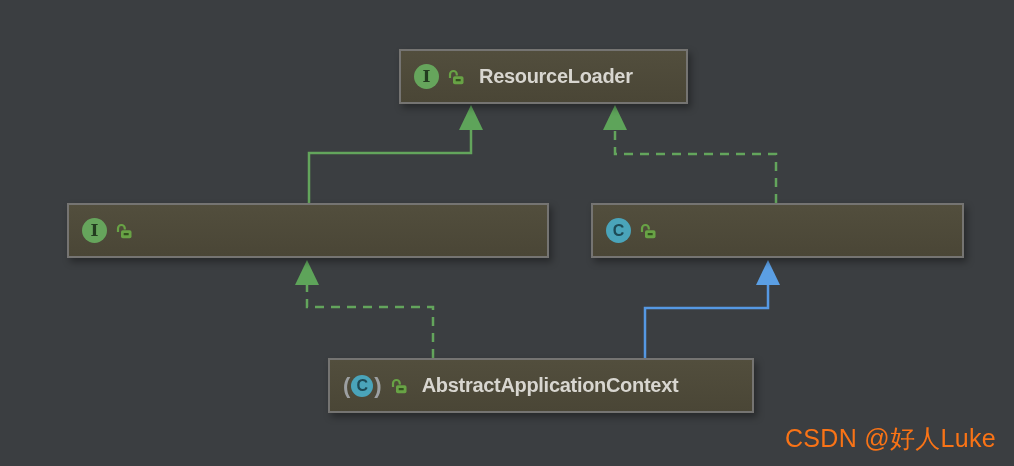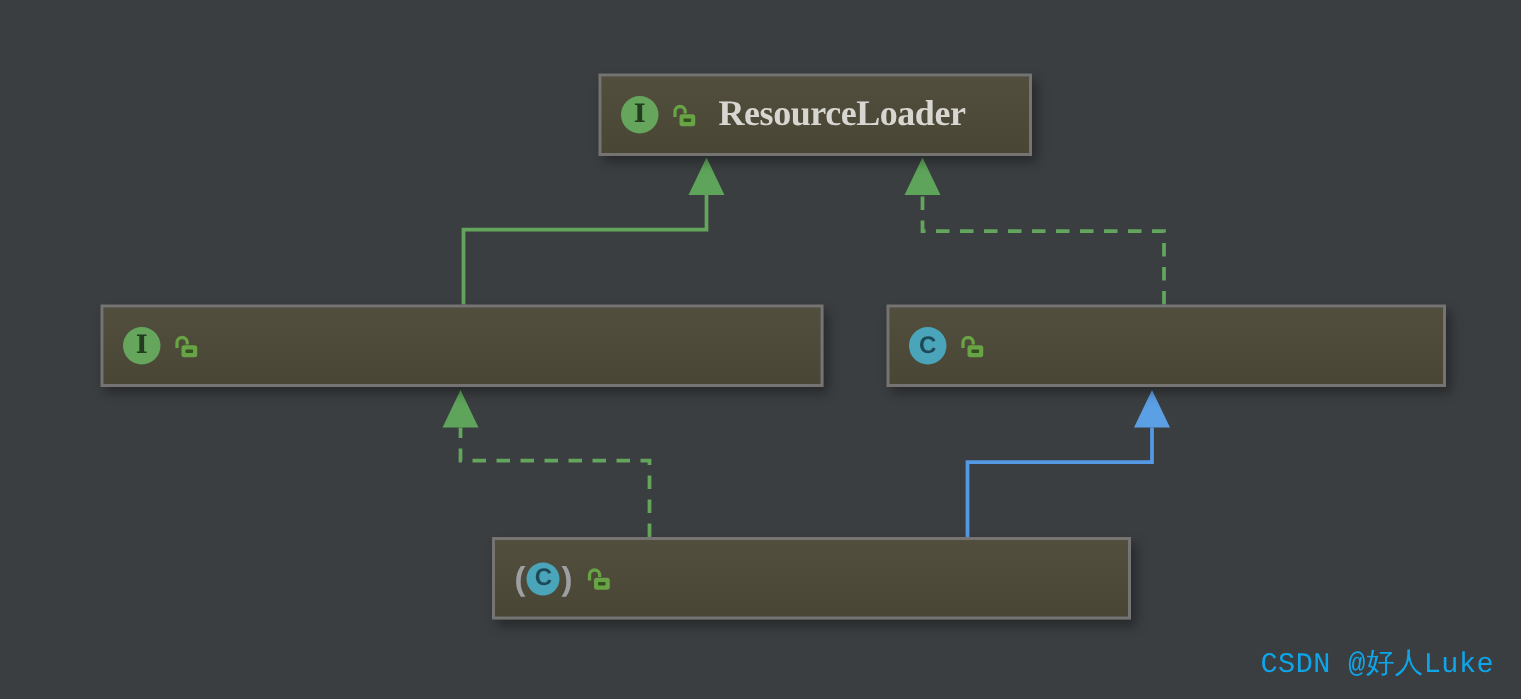--- a/index.html
+++ b/index.html
@@ -21,26 +21,25 @@
     display: flex;
     align-items: center;
     padding-left: 13px;
     background: linear-gradient(180deg, #524e3d 0%, #4a4636 100%);
     border: 2px solid #757472;
     box-shadow: 3px 4px 7px rgba(0,0,0,0.35);
     cursor: default;
   }
   .node .label {
     color: #d8d6d0;
-    font-size: 24px;
+    font-size: 20px;
     font-weight: bold;
     letter-spacing: -0.3px;
     white-space: nowrap;
     margin-left: 14px;
-    font-family: Liberation Serif, serif;
   }
   .kind-icon {
     width: 25px;
     height: 25px;
     border-radius: 50%;
     display: inline-flex;
     align-items: center;
     justify-content: center;
     flex: 0 0 auto;
   }
@@ -84,24 +83,23 @@
   }
   #edge-layer .edge { cursor: pointer; }
   .edge-green { stroke: #63a55c; }
   .edge-blue  { stroke: #5598e3; }
   .head-green { fill: #5ea45a; }
   .head-blue  { fill: #5b9fe4; }
   #watermark {
     position: absolute;
     right: 18px;
     bottom: 11px;
-    color: #0ea5e9;
-    font-size: 19px;
+    color: #f97316;
+    font-size: 25px;
     letter-spacing: 0.3px;
-    font-family: Liberation Mono, monospace;
   }
 </style>
 </head>
 <body>
 
 <div id="stage">
 
   <svg id="edge-layer" viewBox="0 0 1014 466" xmlns="http://www.w3.org/2000/svg">
 
     <g class="edge">
@@ -173,16 +171,17 @@
       </span>
       <span class="paren">)</span>
     </span>
     <span class="lock-icon">
       <svg width="18" height="17" viewBox="0 0 18 17">
         <path d="M3 10 V6.4 a3.4 3.4 0 0 1 6.8 0 v1.2" fill="none" stroke="#68a345" stroke-width="2.2"></path>
         <rect x="6" y="8.2" width="10.5" height="8" rx="1.8" fill="#68a345"></rect>
         <rect x="8.7" y="11" width="5" height="2.3" rx="0.5" fill="#33511f"></rect>
       </svg>
     </span>
+    <span class="label">AbstractApplicationContext</span>
   </div>
 
   <div id="watermark">CSDN @好人Luke</div>
 </div>
 
 </body></html>

